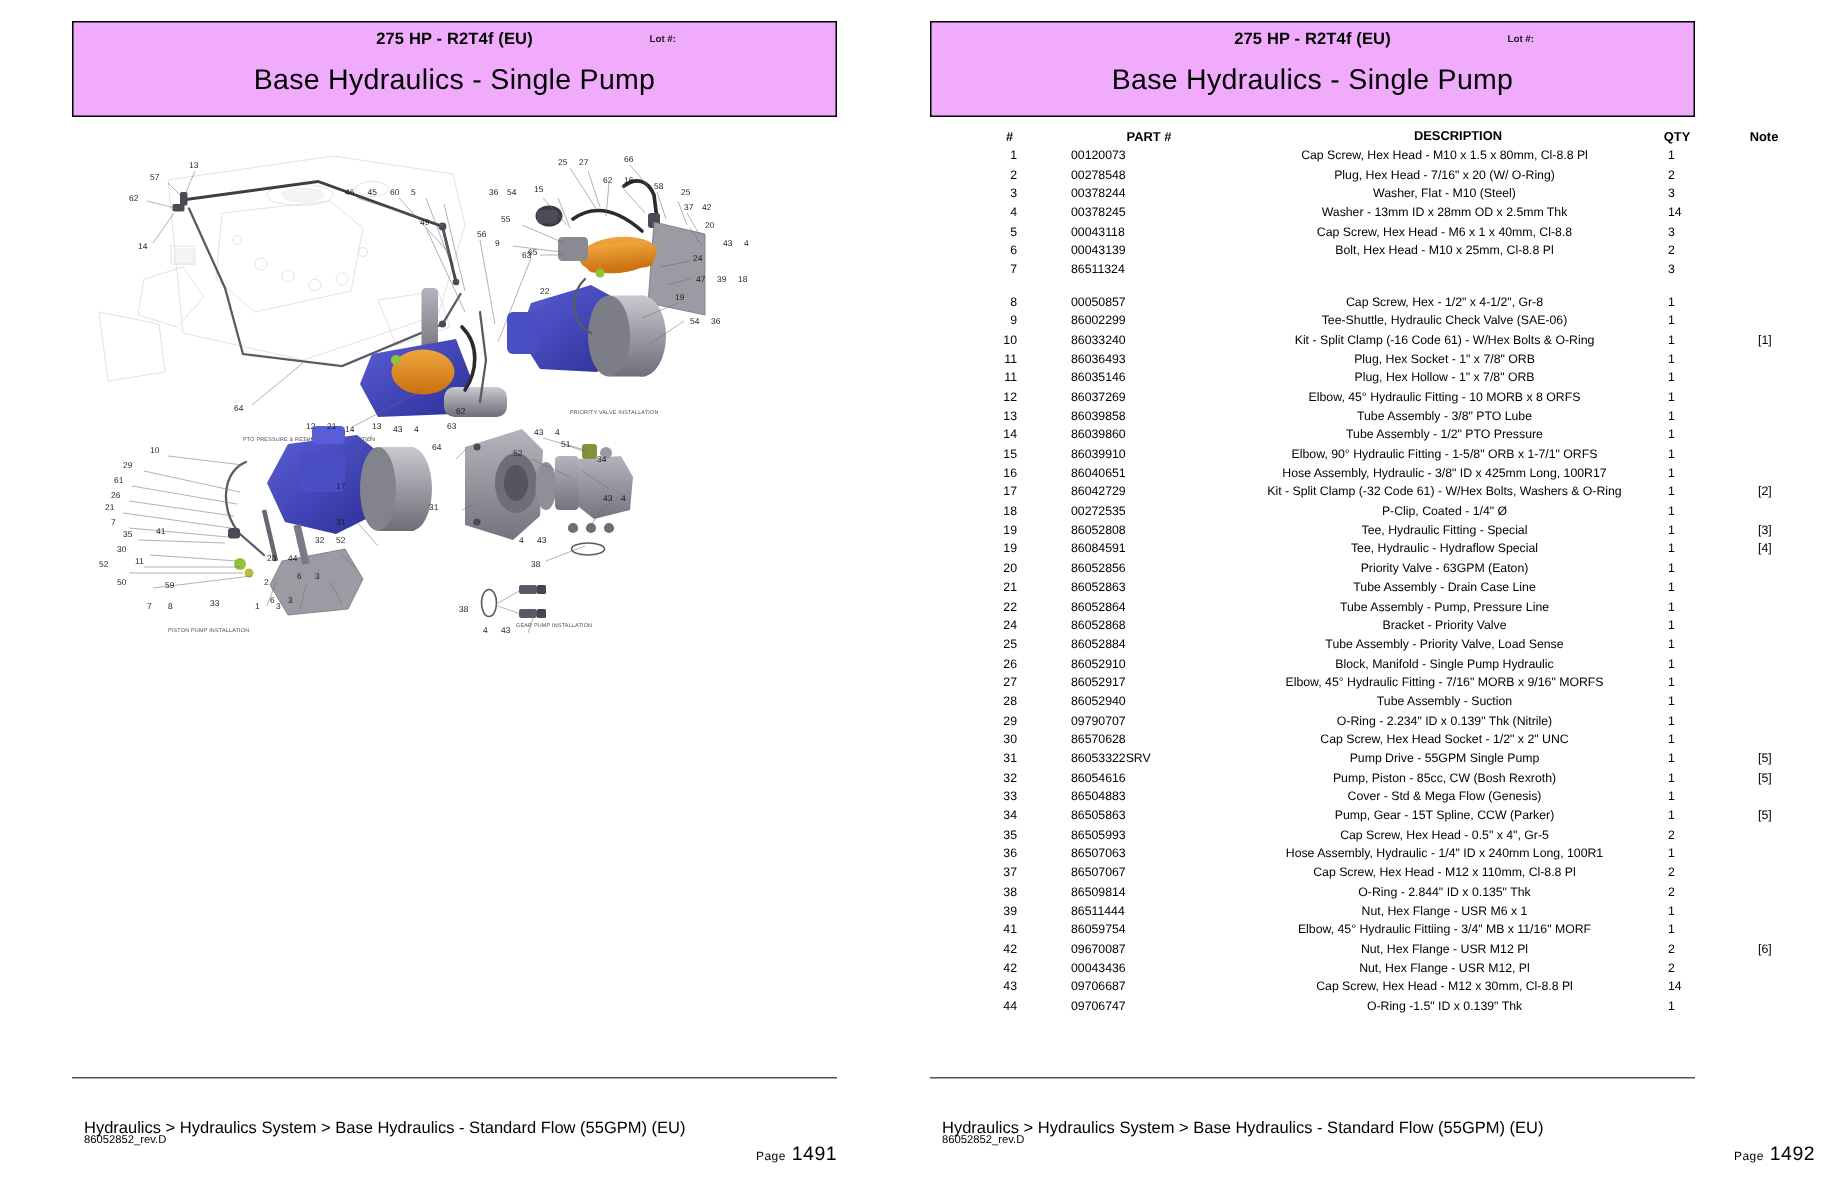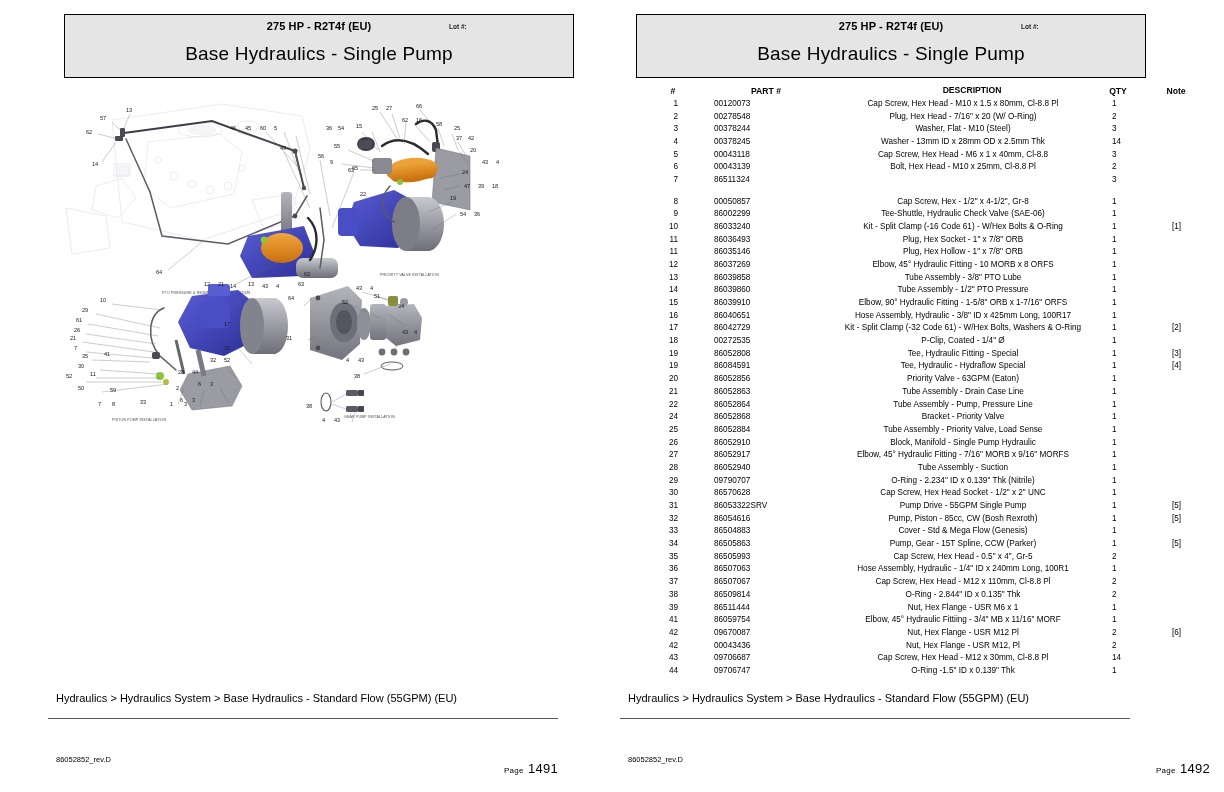--- a/index.html
+++ b/index.html
@@ -10,42 +10,42 @@
     font-family: "Liberation Sans", sans-serif;
     color: #000;
     overflow: hidden;
   }
   .spread { position: relative; width: 1224px; height: 792px; display: flex; }
   .page { position: relative; width: 612px; height: 792px; }
 
   
   .title-box {
     position: absolute; left: 48px; top: 14px; width: 510px; height: 64px;
-    border: 1px solid #000; background: #e5e5e5; margin-left: 16px;
+    border: 1px solid #000; background: #f0abfc;
   }
   .title-box .model {
     position: absolute; left: 0; right: 0; top: 5px;
     text-align: center; font-size: 11px; font-weight: bold; letter-spacing: .1px;
   }
   .title-box .lot {
     position: absolute; left: 384px; top: 8px;
     font-size: 6.5px; font-weight: bold; color: #1a1a1a;
   }
   .title-box .subject {
     position: absolute; left: 0; right: 0; top: 28px;
     text-align: center; font-size: 19px; font-weight: 400; letter-spacing: .2px;
   }
 
   
   .footer-rule {
     position: absolute; left: 48px; top: 718px; width: 510px;
     border-top: 1.6px solid #555;
   }
   .breadcrumb {
-    position: absolute; left: 56px; top: 692px;
+    position: absolute; left: 56px; top: 746px;
     font-size: 11px; color: #000;
   }
   .doc-id {
     position: absolute; left: 56px; top: 755px;
     font-size: 7.5px; color: #000;
   }
   .page-num {
     position: absolute; right: 54px; top: 761px;
     font-size: 8px; letter-spacing: .3px;
   }
@@ -545,21 +545,21 @@
           <div class="pt-row">
             <span class="c-num">14</span>
             <span class="c-part">86039860</span>
             <span class="c-desc">Tube Assembly - 1/2" PTO Pressure</span>
             <span class="c-qty">1</span>
             <span class="c-note"></span>
           </div>
           <div class="pt-row">
             <span class="c-num">15</span>
             <span class="c-part">86039910</span>
-            <span class="c-desc">Elbow, 90° Hydraulic Fitting - 1-5/8" ORB x 1-7/16" ORFS</span>
+            <span class="c-desc">Elbow, 90° Hydraulic Fitting - 1-5/8" ORB x 1-7/1" ORFS</span>
             <span class="c-qty">1</span>
             <span class="c-note"></span>
           </div>
           <div class="pt-row">
             <span class="c-num">16</span>
             <span class="c-part">86040651</span>
             <span class="c-desc">Hose Assembly, Hydraulic - 3/8" ID x 425mm Long, 100R17</span>
             <span class="c-qty">1</span>
             <span class="c-note"></span>
           </div>

